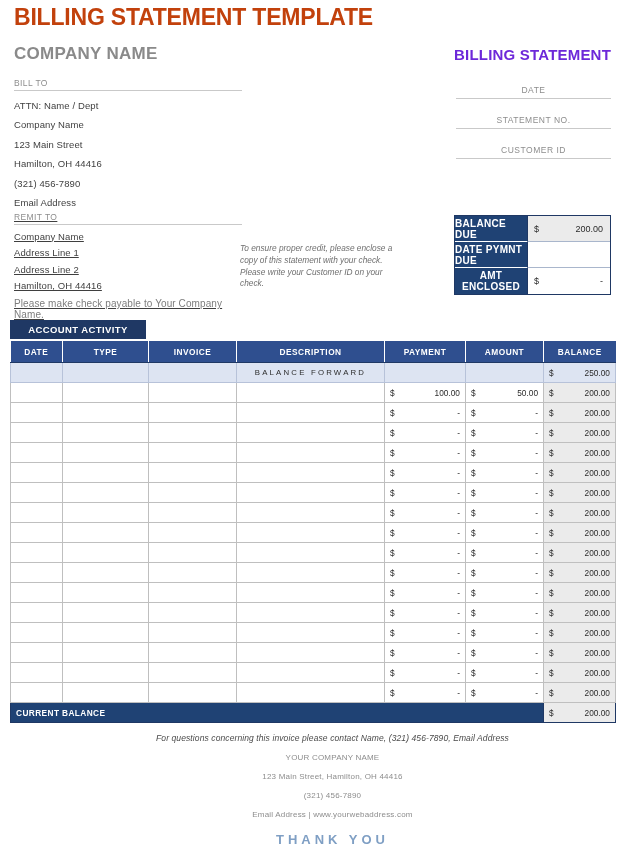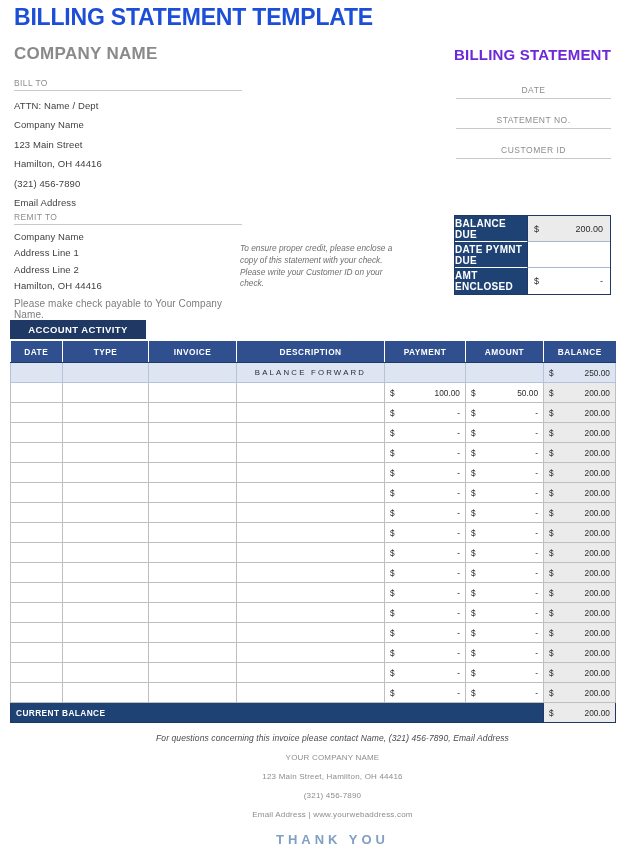--- a/index.html
+++ b/index.html
@@ -24,21 +24,21 @@
   }
 
   
   .doc-title {
     position: absolute;
     left: 14px;
     top: 4px;
     font-size: 23px;
     font-weight: bold;
     letter-spacing: -0.2px;
-    color: #1d4ed8;
+    color: #c2410c;
   }
   .company-name {
     position: absolute;
     left: 14px;
     top: 44px;
     font-size: 17px;
     font-weight: bold;
     letter-spacing: 0.3px;
     color: #8a8a8a;
   }
@@ -57,20 +57,21 @@
     position: absolute;
     left: 14px;
     top: 78px;
     width: 228px;
   }
   .remitto-block {
     position: absolute;
     left: 14px;
     top: 212px;
     width: 228px;
+    text-decoration: underline;
   }
   .field-label {
     font-size: 8.5px;
     letter-spacing: 0.4px;
     color: #8d8d8d;
     padding-bottom: 2px;
     border-bottom: 1px solid #c9c9c9;
   }
   .addr-line {
     font-size: 9.5px;
@@ -139,21 +140,21 @@
     color: #ffffff;
     font-size: 10px;
     font-weight: bold;
     letter-spacing: 0.3px;
     display: flex;
     align-items: center;
     justify-content: center;
     border-bottom: 1px solid #ffffff;
     box-sizing: border-box;
   }
-  .bb-row:last-child .bb-label { border-bottom: none; }
+  .bb-row:last-child .bb-label { border-bottom: none; text-align: center; }
   .bb-value {
     flex: 1;
     font-size: 9px;
     display: flex;
     align-items: center;
     justify-content: space-between;
     padding: 0 7px 0 6px;
     box-sizing: border-box;
     border-bottom: 1px solid #a9b6cc;
     border-left: 1px solid #1f3864;

